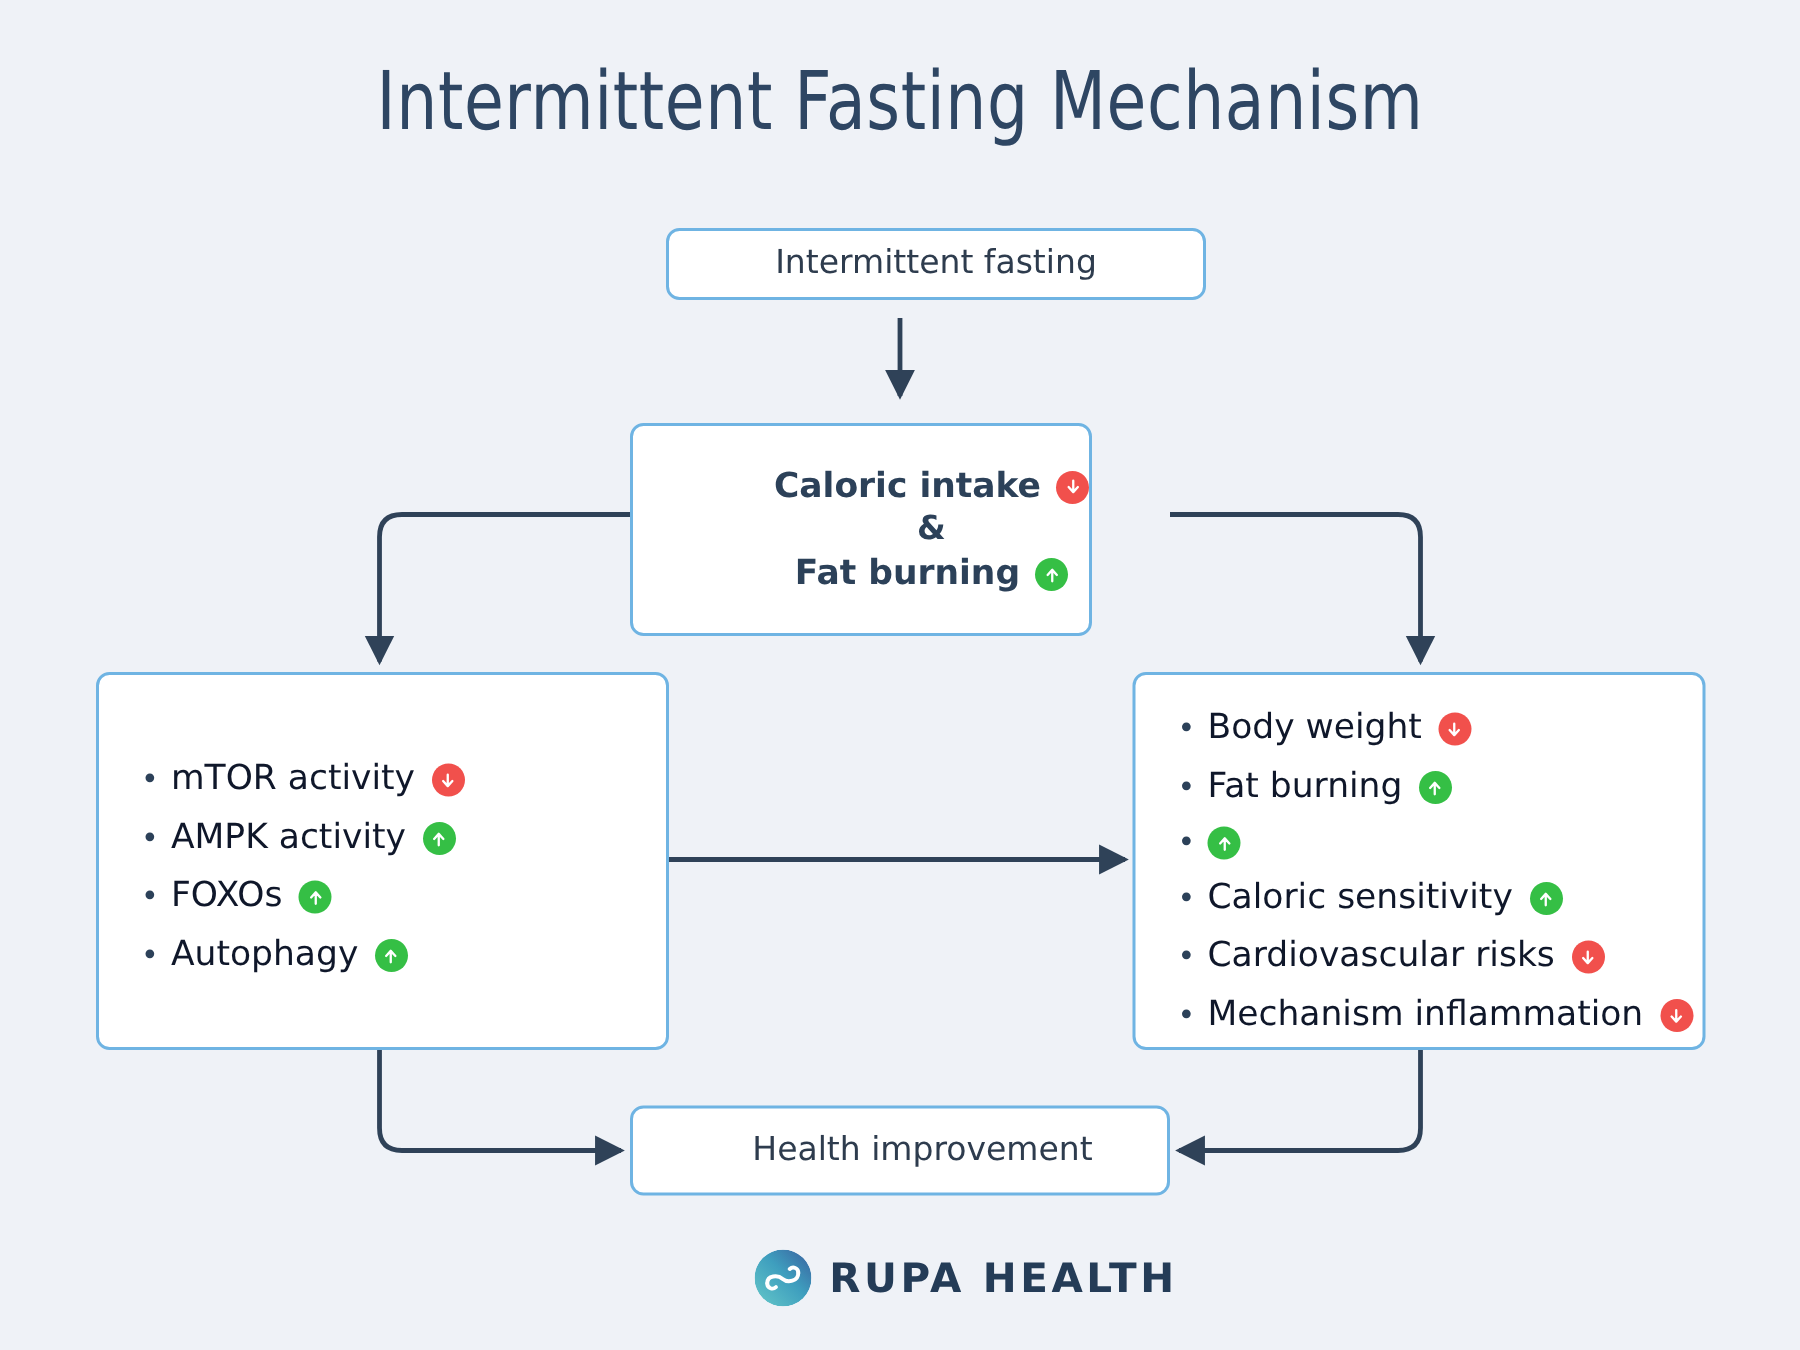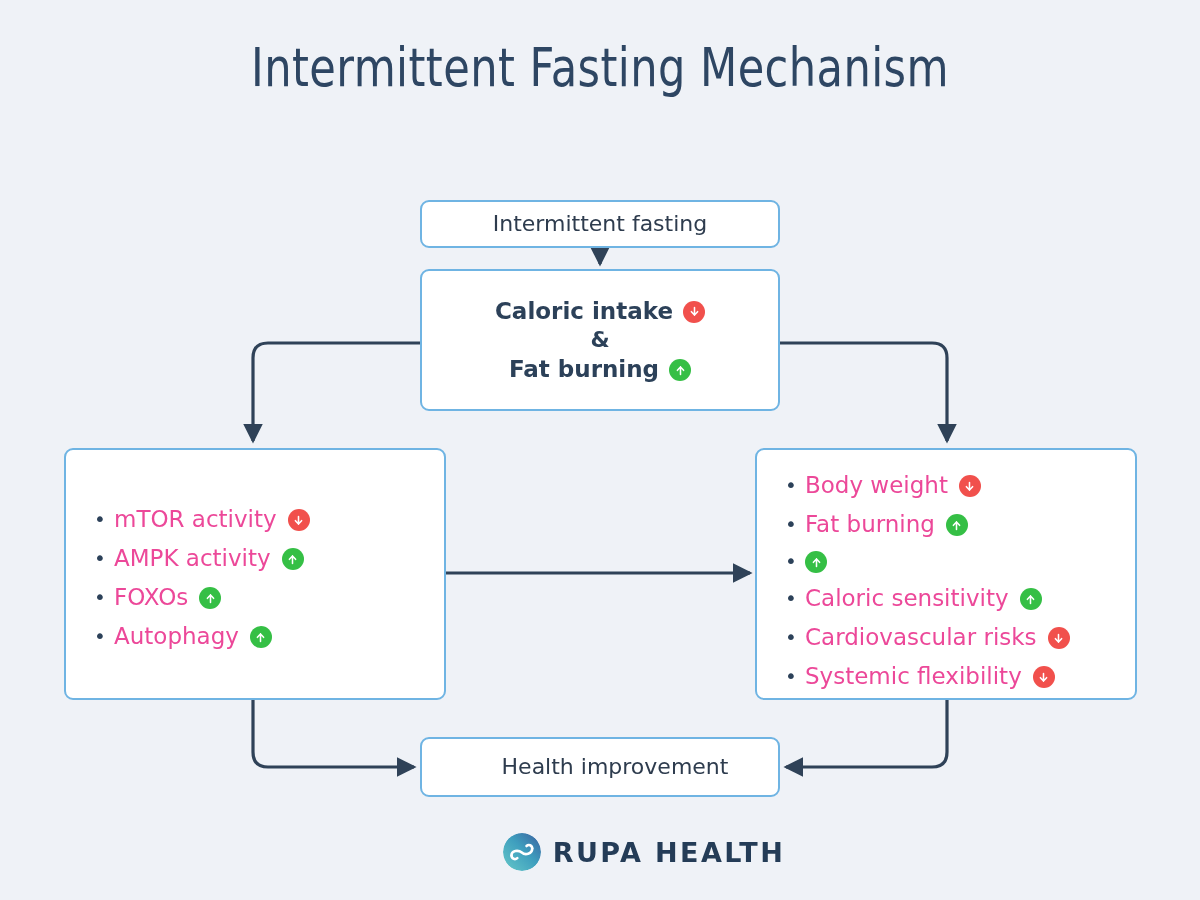--- a/index.html
+++ b/index.html
@@ -99,21 +99,21 @@
   .bullet-dot {
     width: 20px;
     display: inline-block;
     color: #2c4159;
     font-size: 20px;
     line-height: 1;
     text-align: left;
   }
   .bullet-text {
     font-size: 23px;
-    color: #ec4899;
+    color: #0f172a;
     font-weight: 400;
     margin-right: 11px;
   }
   .badge {
     width: 22px;
     height: 22px;
     border-radius: 50%;
     display: inline-flex;
     align-items: center;
     justify-content: center;
@@ -175,25 +175,25 @@
 
     <path d="M780,343 L932,343 Q947,343 947,358 L947,441" fill="none" stroke="#2f4258" stroke-width="3.2" stroke-linecap="butt" marker-end="url(#arrowhead)"></path>
 
     <path d="M446,573 L750,573" fill="none" stroke="#2f4258" stroke-width="3.2" marker-end="url(#arrowhead)"></path>
 
     <path d="M253,700 L253,752 Q253,767 268,767 L414,767" fill="none" stroke="#2f4258" stroke-width="3.2" stroke-linecap="butt" marker-end="url(#arrowhead)"></path>
 
     <path d="M947,700 L947,752 Q947,767 932,767 L786,767" fill="none" stroke="#2f4258" stroke-width="3.2" stroke-linecap="butt" marker-end="url(#arrowhead)"></path>
   </svg>
 
-  <div class="box box-center" id="box-fasting" style="left:420px; top:152px; width:360px; height:48px;margin-top:48px;">
+  <div class="box box-center" id="box-fasting" style="left:444px; top:152px; width:360px; height:48px;">
     <span class="node-label">Intermittent fasting</span>
   </div>
 
-  <div class="box box-center" id="box-caloric" style="left:420px; top:269px; width:360px; height:142px;">
+  <div class="box box-center" id="box-caloric" style="left:420px; top:282px; width:308px; height:142px;justify-content:flex-end;">
     <div class="stack">
       <div class="caloric-line">
         <span>Caloric intake</span>
         <span class="badge down">
           <svg width="13" height="13" viewBox="0 0 16 16" aria-hidden="true">
             <path d="M8 3 L8 11.3 M8 12.4 L4.2 8.2 M8 12.4 L11.8 8.2" fill="none" stroke="#ffffff" stroke-width="1.9" stroke-linecap="round" stroke-linejoin="round"></path>
           </svg>
         </span>
       </div>
       <div class="amp">&amp;</div>
@@ -290,21 +290,21 @@
           <span class="bullet-dot">•</span>
           <span class="bullet-text">Cardiovascular risks</span>
           <span class="badge down">
             <svg width="13" height="13" viewBox="0 0 16 16" aria-hidden="true">
               <path d="M8 3 L8 11.3 M8 12.4 L4.2 8.2 M8 12.4 L11.8 8.2" fill="none" stroke="#ffffff" stroke-width="1.9" stroke-linecap="round" stroke-linejoin="round"></path>
             </svg>
           </span>
         </li>
         <li class="bullet-row">
           <span class="bullet-dot">•</span>
-          <span class="bullet-text">Systemic flexibility</span>
+          <span class="bullet-text">Mechanism inflammation</span>
           <span class="badge down">
             <svg width="13" height="13" viewBox="0 0 16 16" aria-hidden="true">
               <path d="M8 3 L8 11.3 M8 12.4 L4.2 8.2 M8 12.4 L11.8 8.2" fill="none" stroke="#ffffff" stroke-width="1.9" stroke-linecap="round" stroke-linejoin="round"></path>
             </svg>
           </span>
         </li>
       </ul>
   </div>
 
   <div class="box box-center" id="box-health" style="left:420px; top:737px; width:360px; height:60px;padding-left:30px;">

